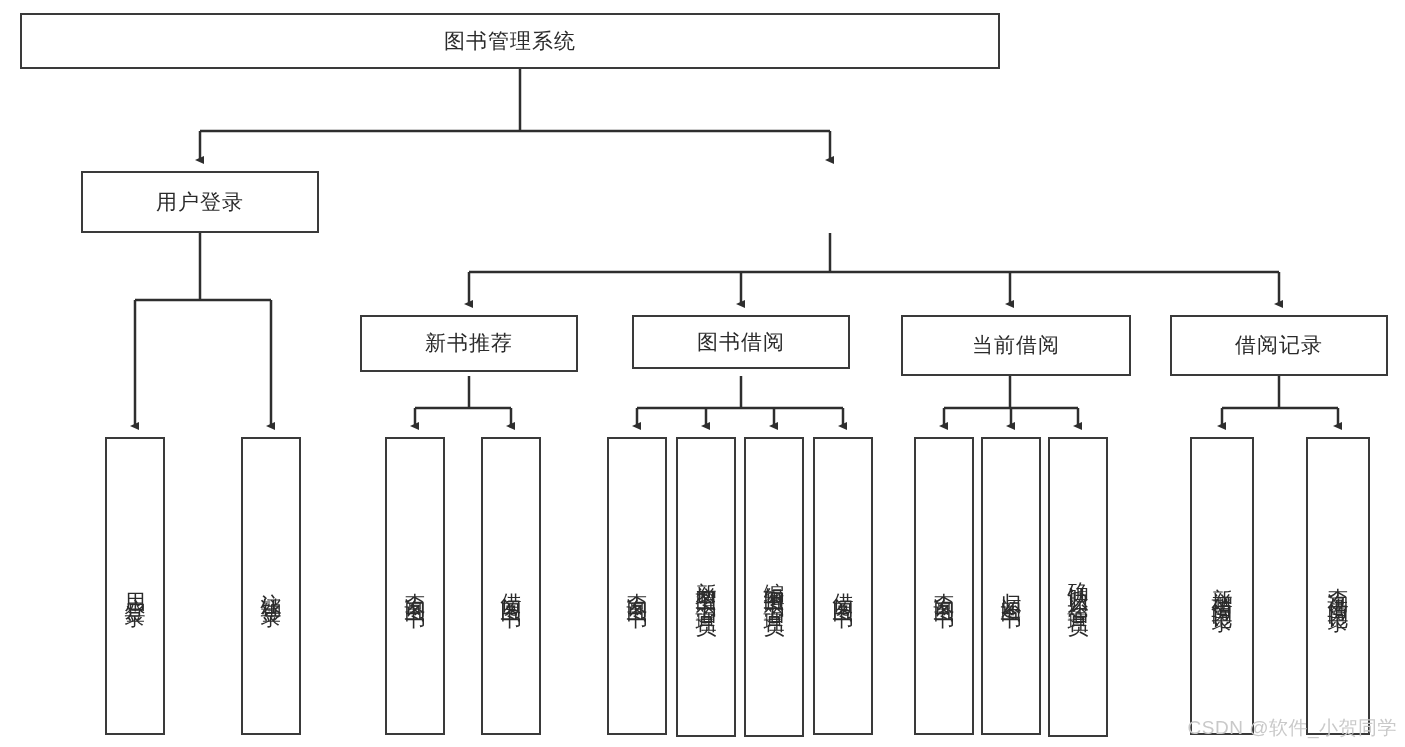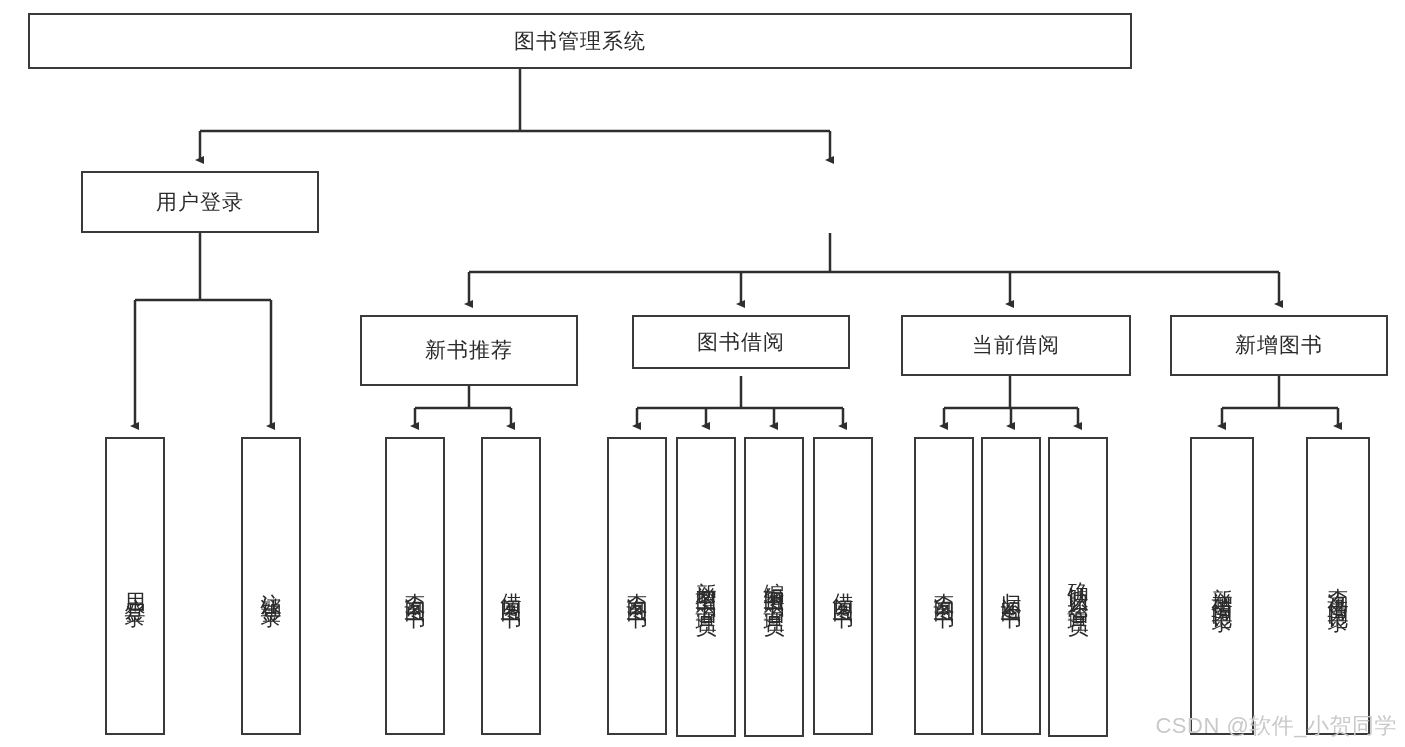--- a/index.html
+++ b/index.html
@@ -36,21 +36,21 @@
     text-orientation:upright;
     font-size:21px;
     letter-spacing:5px;
     white-space:nowrap;
   }
 
   .watermark{
     position:absolute;
     right:8px;
     bottom:6px;
-    font-size:22px;
+    font-size:19px;
     color:#c9c9c9;
     letter-spacing:.5px;
     white-space:nowrap;
     user-select:none;
   }
 </style>
 </head>
 <body>
 
 <div id="canvas">
@@ -98,39 +98,39 @@
       <path d="M1011,408 L1011,426" marker-end="url(#arrow)"></path>
       <path d="M1078,408 L1078,426" marker-end="url(#arrow)"></path>
 
       <path d="M1279,376 L1279,408"></path>
       <path d="M1222,408 L1338,408"></path>
       <path d="M1222,408 L1222,426" marker-end="url(#arrow)"></path>
       <path d="M1338,408 L1338,426" marker-end="url(#arrow)"></path>
     </g>
   </svg>
 
-  <div class="node" id="n-root" style="left: 28px; top: 13px; width: 1104px; height: 56px; font-family: Liberation Serif, serif;">
+  <div class="node" id="n-root" style="left: 20px; top: 13px; width: 980px; height: 56px; font-family: Liberation Serif, serif;">
     <span class="label">图书管理系统</span>
   </div>
 
   <div class="node" id="n-l2-0" style="left: 81px; top: 171px; width: 238px; height: 62px;">
     <span class="label">用户登录</span>
   </div>
 
-  <div class="node" id="n-l3-0" style="left: 360px; top: 315px; width: 218px; height: 71px; font-family: Liberation Serif, serif;">
+  <div class="node" id="n-l3-0" style="left: 360px; top: 315px; width: 218px; height: 57px; font-family: Liberation Serif, serif;">
     <span class="label">新书推荐</span>
   </div>
   <div class="node" id="n-l3-1" style="left: 632px; top: 315px; width: 218px; height: 54px;">
     <span class="label">图书借阅</span>
   </div>
   <div class="node" id="n-l3-2" style="left: 901px; top: 315px; width: 230px; height: 61px;">
     <span class="label">当前借阅</span>
   </div>
   <div class="node" id="n-l3-3" style="left: 1170px; top: 315px; width: 218px; height: 61px;">
-    <span class="label">新增图书</span>
+    <span class="label">借阅记录</span>
   </div>
 
   <div class="node vertical" id="n-leaf-0" style="left: 105px; top: 437px; width: 60px; height: 298px;">
     <span class="label">用户登录</span>
   </div>
   <div class="node vertical" id="n-leaf-1" style="left: 241px; top: 437px; width: 60px; height: 298px;">
     <span class="label">注销登录</span>
   </div>
   <div class="node vertical" id="n-leaf-2" style="left: 385px; top: 437px; width: 60px; height: 298px;">
     <span class="label">查询图书</span>

